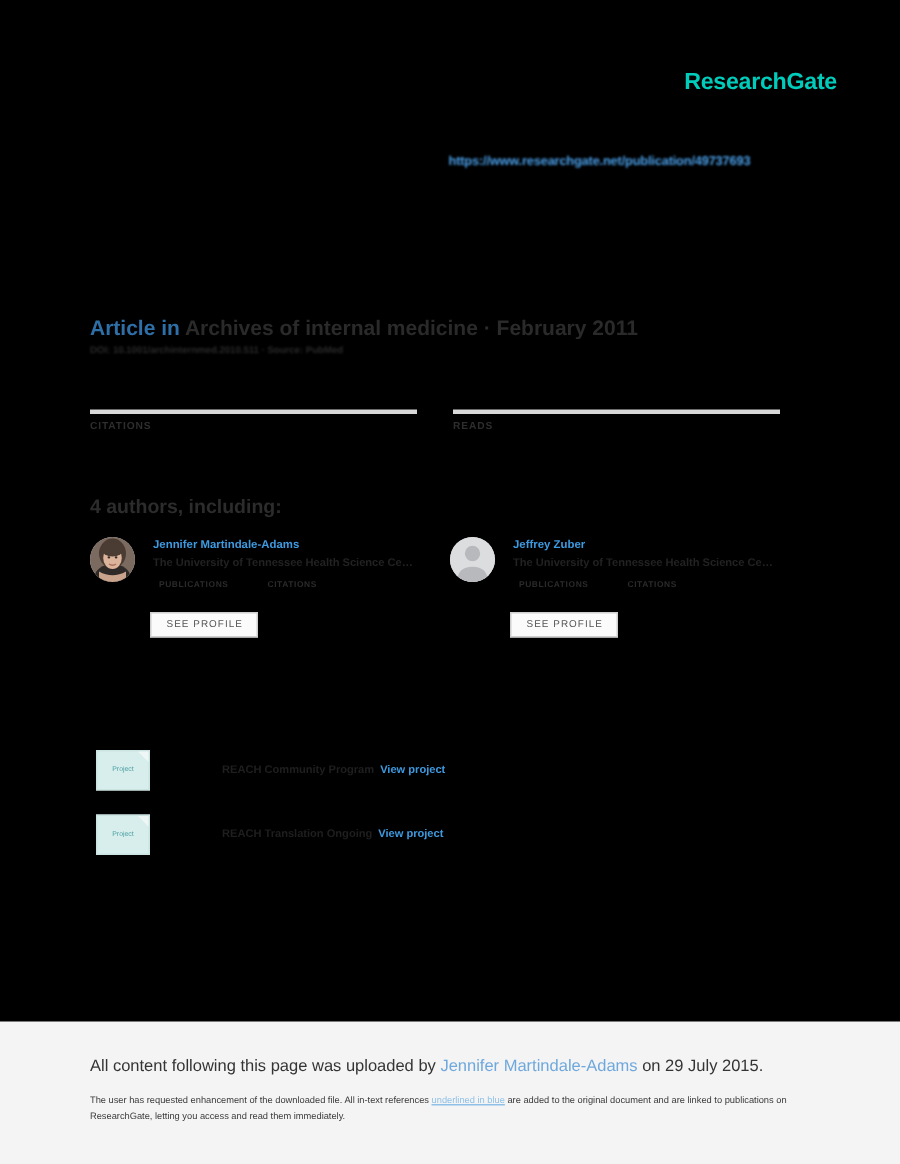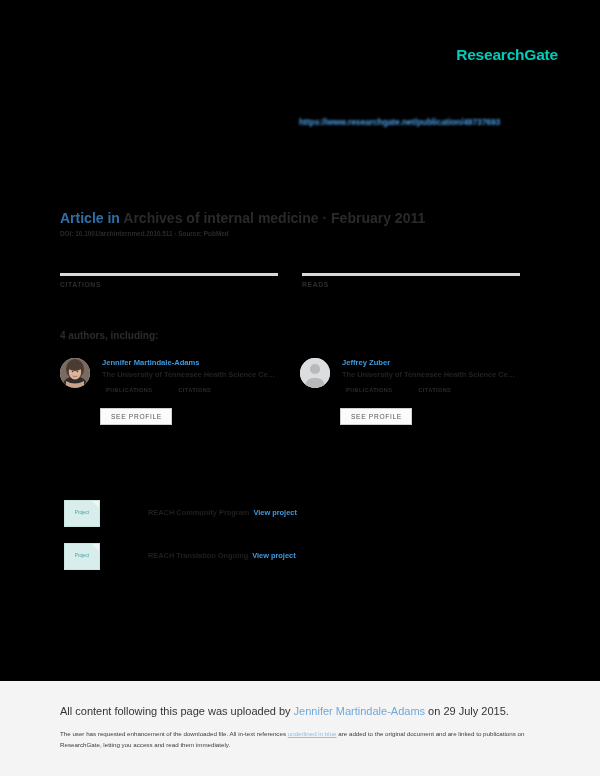--- a/index.html
+++ b/index.html
@@ -33,21 +33,21 @@
     font-weight: bold;
     letter-spacing: -0.2px;
     color: #00ccbb;
     filter: blur(0.35px);
     white-space: nowrap;
   }
 
   #pub-url {
     position: absolute;
     left: 299px;
-    top: 117px;
+    top: 102px;
     font-size: 8.5px;
     font-weight: bold;
     color: #4a9fe8;
     letter-spacing: -0.1px;
     white-space: nowrap;
     filter: blur(0.85px);
   }
 
   
   #article-line {
@@ -107,21 +107,21 @@
   #stat-citations { left: 60px; }
   #stat-citations .rule { width: 218px; }
   #stat-reads { left: 302px; }
   #stat-reads .rule { width: 218px; }
 
   
   #authors-heading {
     position: absolute;
     left: 60px;
     top: 330px;
-    font-size: 10px;
+    font-size: 13px;
     font-weight: bold;
     color: #2c2c2c;
     filter: blur(0.5px);
     white-space: nowrap;
   }
 
   .author {
     position: absolute;
     top: 358px;
     width: 230px;

